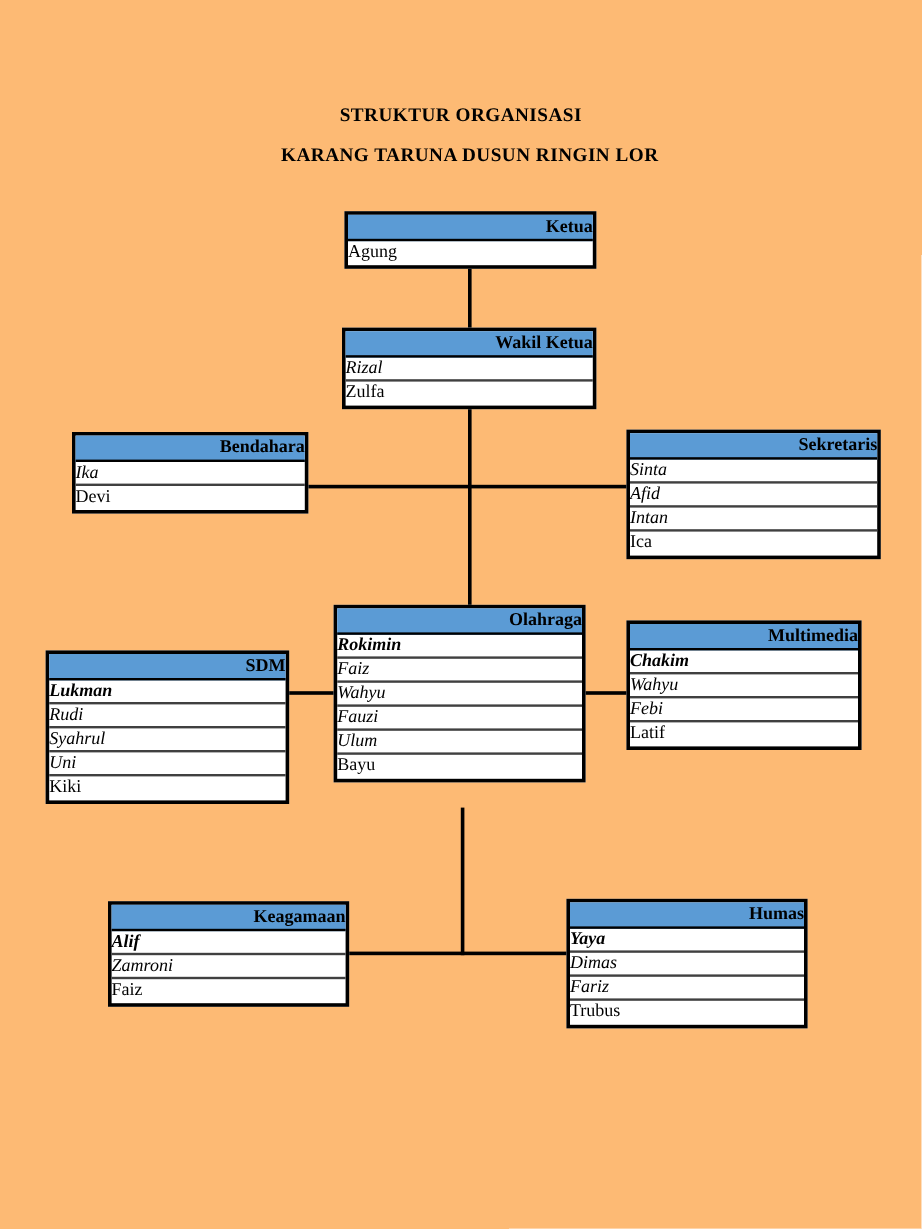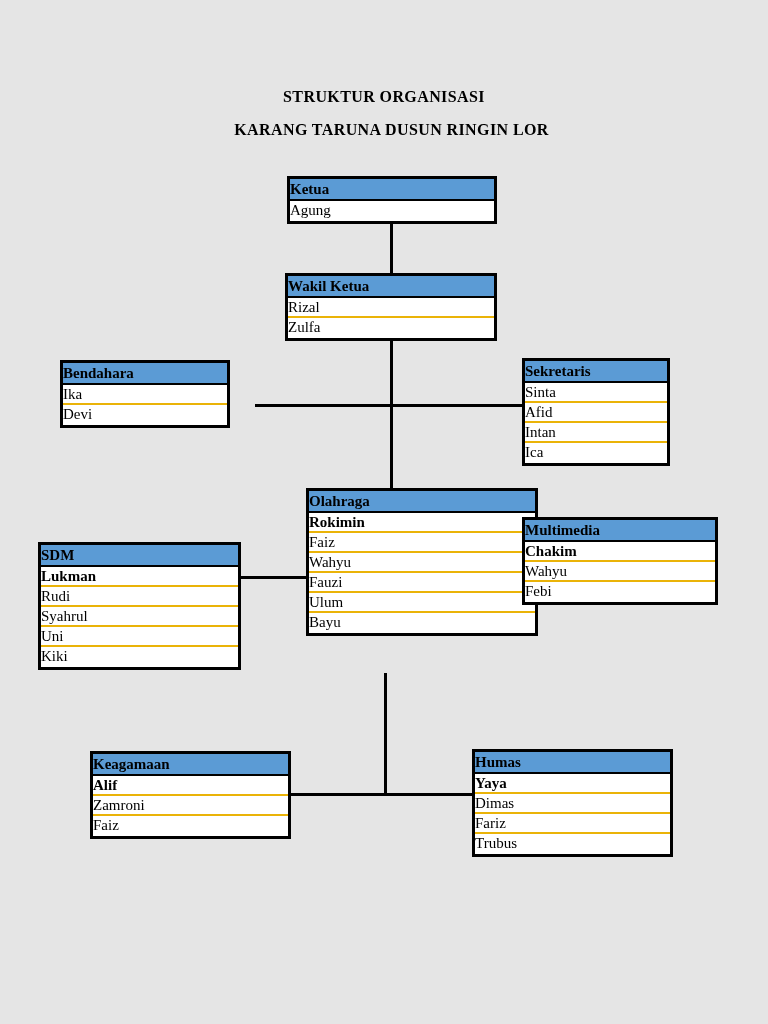--- a/index.html
+++ b/index.html
@@ -1,38 +1,38 @@
 <!DOCTYPE html>
 <html><head>
 <meta charset="utf-8">
 <style>
   * { margin: 0; padding: 0; box-sizing: border-box; }
   html, body { width: 768px; height: 1024px; background: #ffffff; }
   body { font-family: "Liberation Serif", serif; color: #000000; }
-  #page { position: relative; width: 768px; height: 1024px; background: #e5e5e5; overflow: hidden; }
+  #page { position: relative; width: 768px; height: 1024px; background: #fdba74; overflow: hidden; }
 
   .title { position: absolute; left: 0; width: 768px; text-align: center; font-weight: bold; font-size: 16px; letter-spacing: 0.4px; }
   #title-line1 { top: 88px; }
   #title-line2 { top: 121px; padding-left: 15px; }
 
   .connector { position: absolute; background: #000000; z-index: 1; }
 
   .box { position: absolute; border: 3px solid #000000; background: #ffffff; z-index: 2; font-size: 15px; }
-  .box-header { background: #5B9BD5; border-bottom: 2px solid #000000; font-weight: bold; height: 22px; line-height: 20px; text-align: left; }
+  .box-header { background: #5B9BD5; border-bottom: 2px solid #000000; font-weight: bold; height: 22px; line-height: 20px; text-align: right; }
   .row { height: 20px; line-height: 19px; }
-  .row:not(:last-child) { border-bottom: 2px solid #eab308; }
+  .row:not(:last-child) { border-bottom: 2px solid #404040; font-style: italic; }
   .row.bold { font-weight: bold; }
 
   
   #box-ketua      { left: 287px; top: 176px; width: 210px; }
   #box-wakil      { left: 285px; top: 273px; width: 212px; }
-  #box-bendahara  { left:  60px; top: 360px; width: 170px; }
-  #box-sekretaris { left: 522px; top: 358px; width: 148px; }
+  #box-bendahara  { left:  60px; top: 360px; width: 197px; }
+  #box-sekretaris { left: 522px; top: 358px; width: 212px; }
   #box-sdm        { left:  38px; top: 518px; width: 203px; margin-top: 24px; }
-  #box-olahraga   { left: 278px; top: 488px; width: 232px; margin-left: 28px; }
+  #box-olahraga   { left: 278px; top: 504px; width: 210px; }
   #box-multimedia { left: 522px; top: 517px; width: 196px; }
   #box-keagamaan  { left:  90px; top: 751px; width: 201px; }
   #box-humas      { left: 472px; top: 749px; width: 201px; }
 
   
   #line-ketua-wakil      { left: 390px; top: 220px; width: 3px; height: 56px; }
   #line-wakil-down       { left: 390px; top: 338px; width: 3px; height: 183px; }
   #line-bendahara-sekretaris { left: 255px; top: 404px; width: 270px; height: 3px; }
   #line-sdm-multimedia   { left: 238px; top: 576px; width: 286px; height: 3px; }
   #line-olahraga-down    { left: 384px; top: 673px; width: 3px; height: 123px; }
@@ -95,20 +95,21 @@
     <div class="row">Fauzi</div>
     <div class="row">Ulum</div>
     <div class="row">Bayu</div>
   </div>
 
   <div class="box" id="box-multimedia">
     <div class="box-header">Multimedia</div>
     <div class="row bold">Chakim</div>
     <div class="row">Wahyu</div>
     <div class="row">Febi</div>
+    <div class="row">Latif</div>
   </div>
 
   <div class="box" id="box-keagamaan">
     <div class="box-header">Keagamaan</div>
     <div class="row bold">Alif</div>
     <div class="row">Zamroni</div>
     <div class="row">Faiz</div>
   </div>
 
   <div class="box" id="box-humas">

